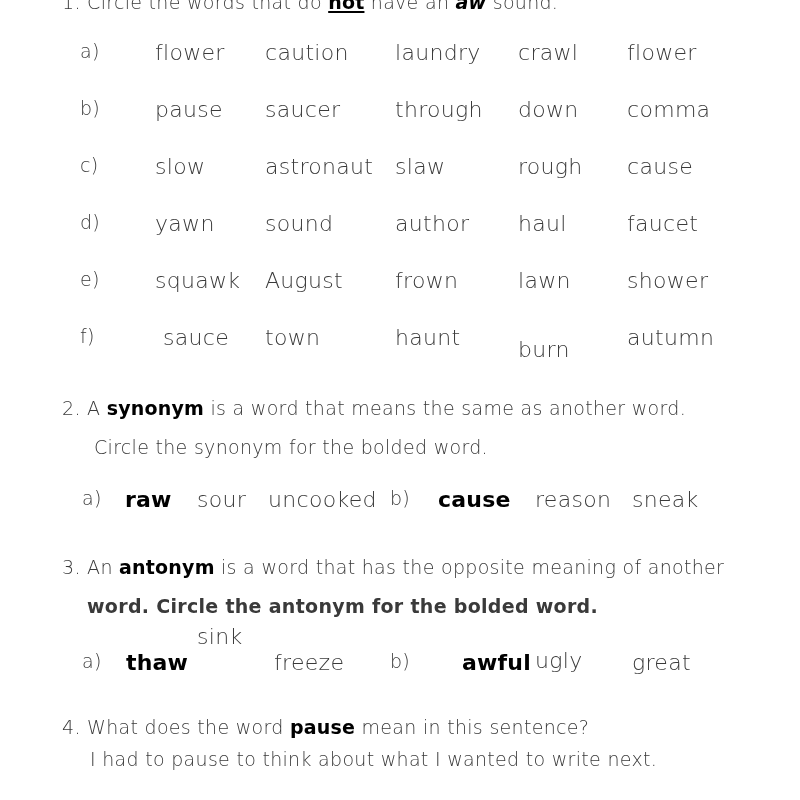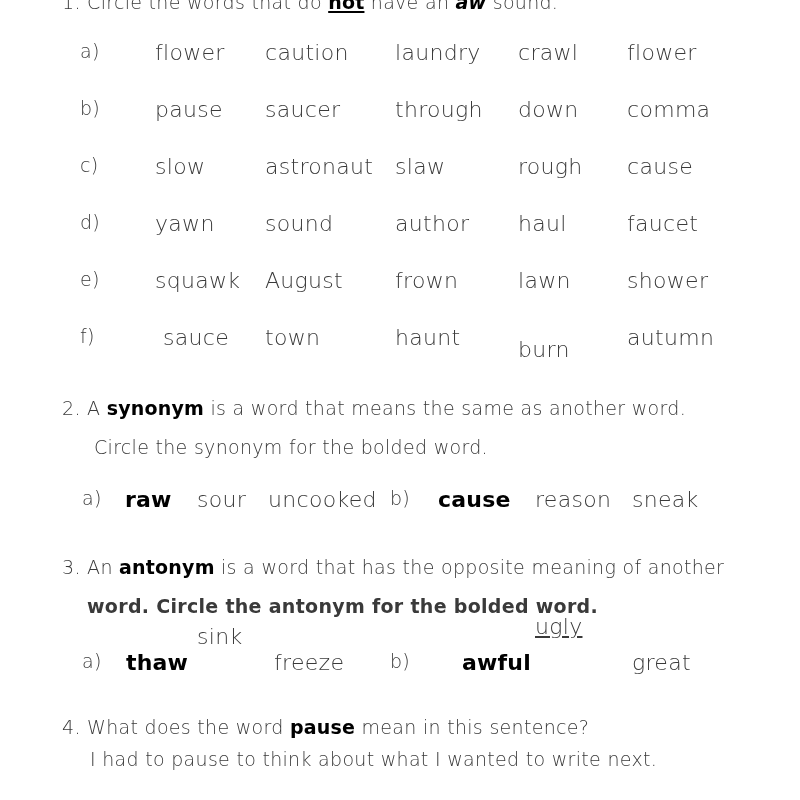--- a/index.html
+++ b/index.html
@@ -85,20 +85,20 @@
   <span>An </span><span class="b">antonym</span><span> is a word that has the opposite meaning of another</span>
 </div>
 <div class="t head" style="left:87px; top:595px;font-weight:bold;">word. Circle the antonym for the bolded word.</div>
 
 <div class="t lbl" style="left:82px; top:650px;">a)</div>
 <div class="t b" style="left:126px; top:650px;">thaw</div>
 <div class="t" style="left:197px; top:624px;">sink</div>
 <div class="t" style="left:256px; top:650px;margin-left:18px;">freeze</div>
 <div class="t lbl" style="left:390px; top:650px;">b)</div>
 <div class="t b" style="left:438px; top:650px;margin-left:24px;">awful</div>
-<div class="t" style="left:535px; top:614px;text-decoration:underline;">ugly</div>
+<div class="t" style="left:535px; top:648px;">ugly</div>
 <div class="t" style="left:632px; top:650px;">great</div>
 
 <div class="t head" style="left:62px; top:716px;">
   <span>4.</span>
   <span>What does the word </span><span class="b">pause</span><span> mean in this sentence?</span>
 </div>
 <div class="t head" style="left:90px; top:748px;">I had to pause to think about what I wanted to write next.</div>
 
 </body></html>

